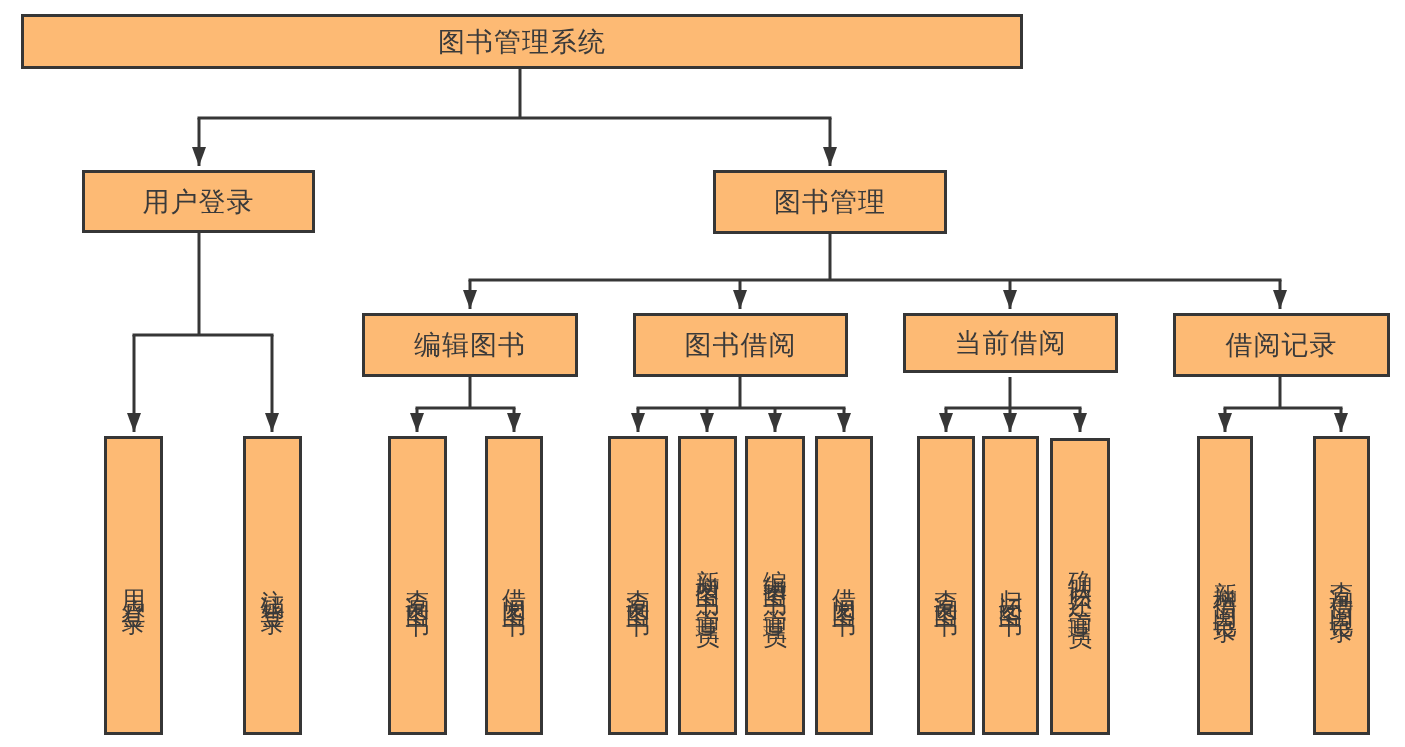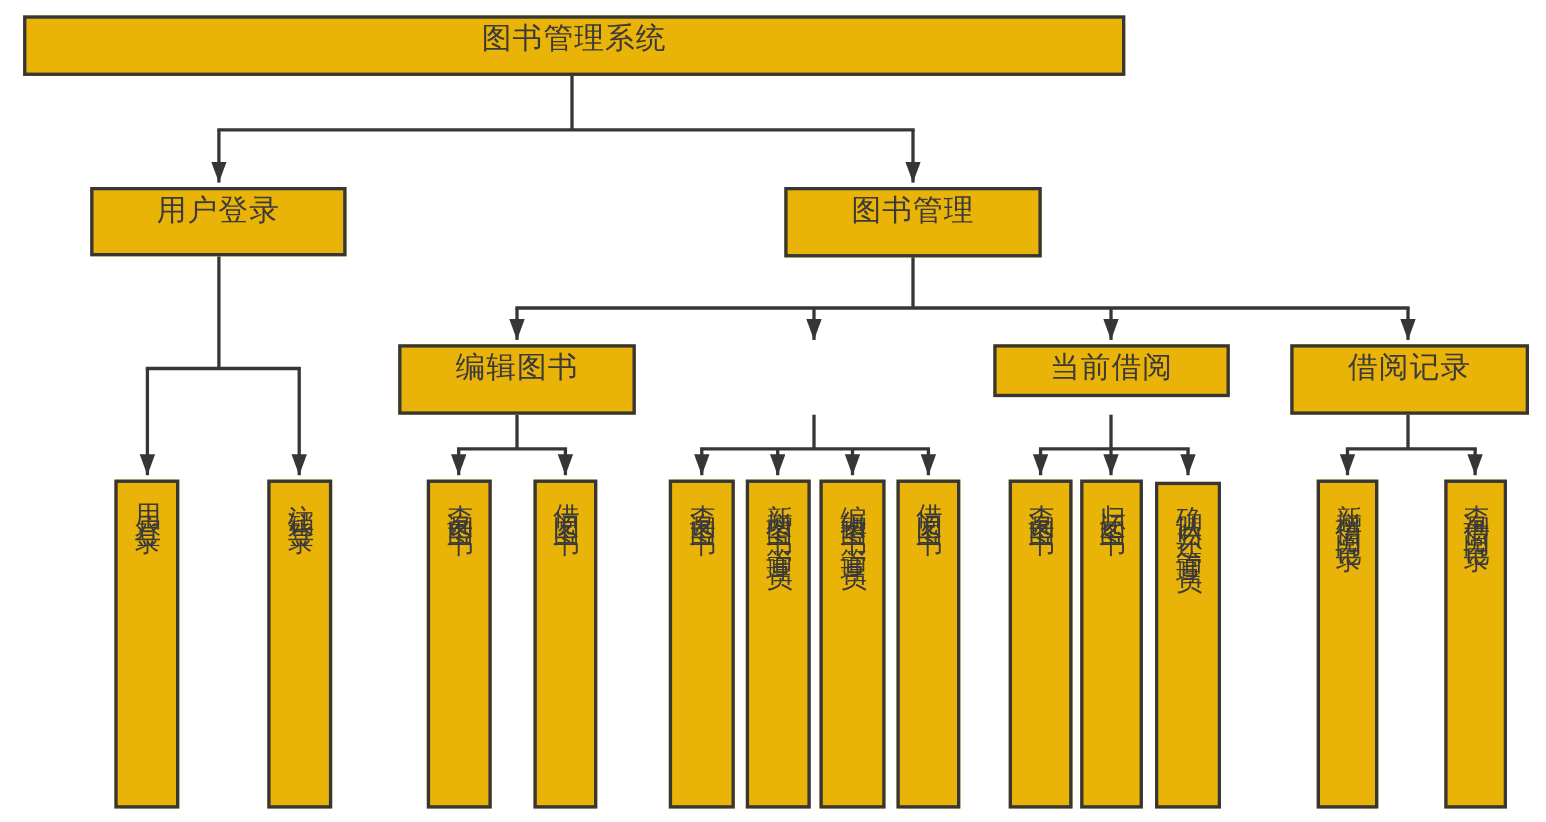--- a/index.html
+++ b/index.html
@@ -20,24 +20,25 @@
     overflow: hidden;
   }
   .edges {
     position: absolute;
     left: 0; top: 0;
     width: 1405px; height: 747px;
     pointer-events: none;
   }
   .node {
     position: absolute;
-    background: #eab308;
+    background: #fdba74;
     border: 3px solid var(--line);
     color: var(--text);
     display: flex;
+    align-items: center;
     justify-content: center;
     z-index: 2;
   }
   .hbox { font-size: 27px; letter-spacing: 1px; }
   .vbox { font-size: 24px; }
   .vtext {
     writing-mode: vertical-lr;
     text-orientation: mixed;
     letter-spacing: 8px;
     line-height: 1;
@@ -116,21 +117,24 @@
   <div class="node hbox" style="left:82px;top:170px;width:233px;height:63px">
     <span>用户登录</span>
   </div>
   <div class="node hbox" style="left:713px;top:170px;width:234px;height:64px">
     <span>图书管理</span>
   </div>
 
   <div class="node hbox" style="left:362px;top:313px;width:216px;height:64px">
     <span>编辑图书</span>
   </div>
-  <div class="node hbox" style="left:903px;top:313px;width:215px;height:48px">
+  <div class="node hbox" style="left:633px;top:313px;width:215px;height:64px">
+    <span>图书借阅</span>
+  </div>
+  <div class="node hbox" style="left:903px;top:313px;width:215px;height:60px">
     <span>当前借阅</span>
   </div>
   <div class="node hbox" style="left:1173px;top:313px;width:217px;height:64px">
     <span>借阅记录</span>
   </div>
 
   <div class="node vbox" style="left:104px;top:436px;width:59px;height:299px">
     <span class="vtext">用户登录</span>
   </div>
   <div class="node vbox" style="left:243px;top:436px;width:59px;height:299px">

